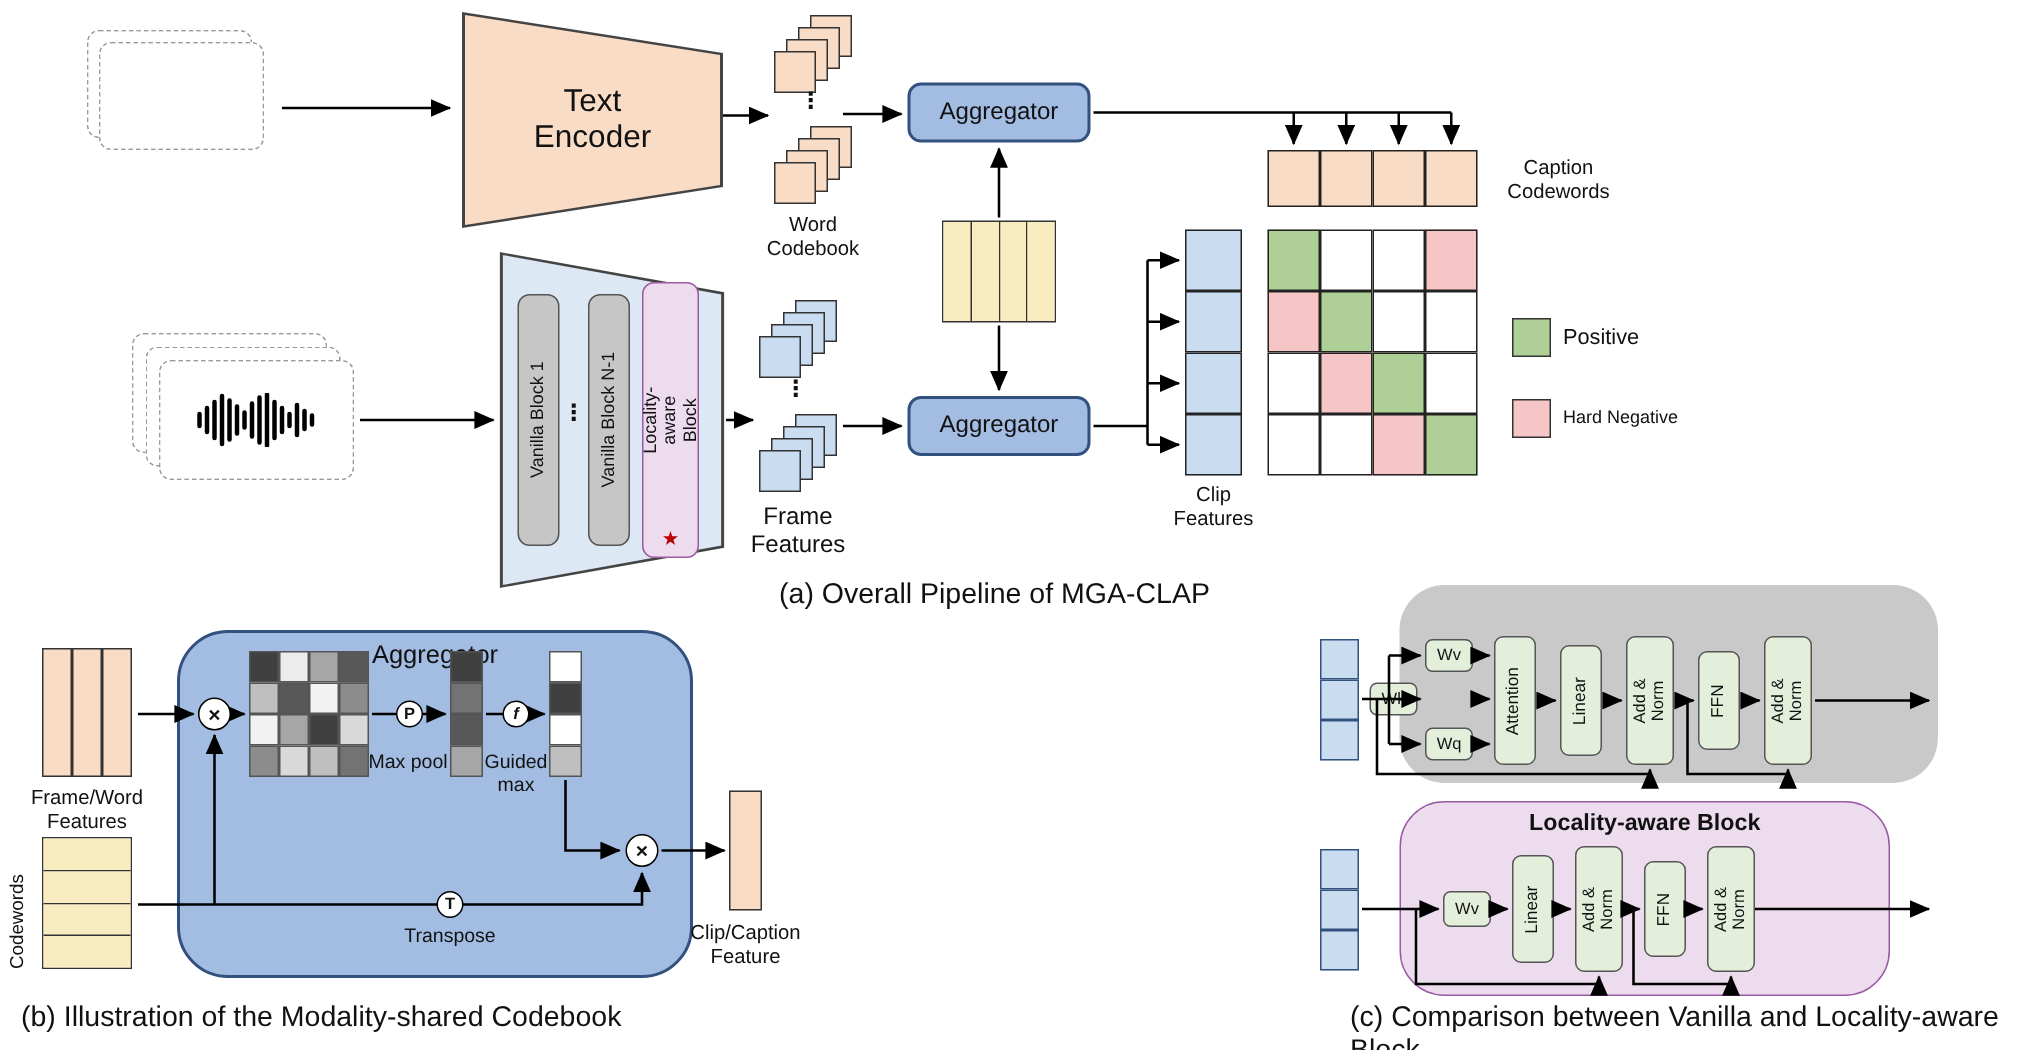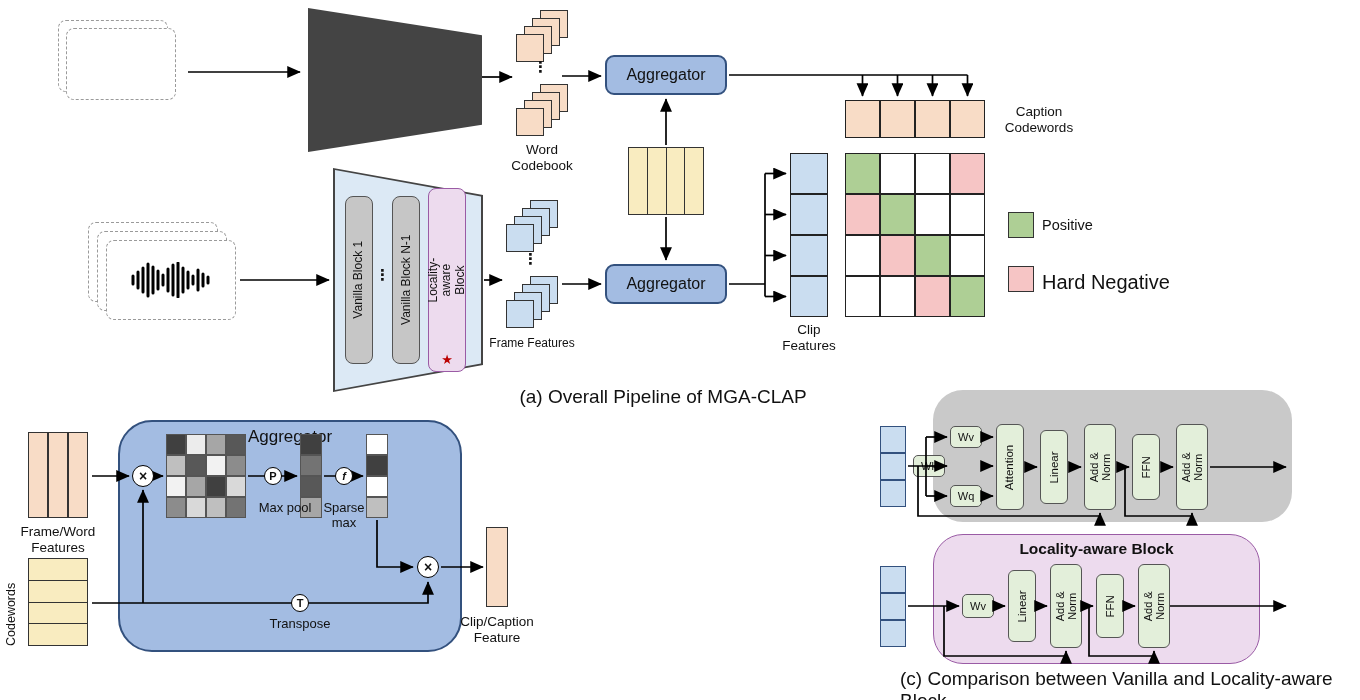--- a/index.html
+++ b/index.html
@@ -45,20 +45,23 @@
 </style>
 </head>
 <body>
 
 <div id="canvas">
 
   <div class="dashedbox" style="left:58px;top:20px;width:110px;height:72px"></div>
   <div class="dashedbox" style="left:66px;top:28px;width:110px;height:72px"></div>
 
   <div class="abs" style="left:308px;top:8px;width:174px;height:144px;background:#444;clip-path:polygon(0 0,100% 19%,100% 81%,0 100%)"></div>
+  <div class="abs flexc" style="left:310px;top:10px;width:170px;height:140px;background:var(--peach);clip-path:polygon(0 0,100% 19%,100% 81%,0 100%);font-size:21px">
+    <span style="width:92px;text-align:center">Text Encoder</span>
+  </div>
 
   <div class="stack" style="left:516px;top:10px">
     <div class="sq peach" style="left:24px;top:0"></div>
     <div class="sq peach" style="left:16px;top:8px"></div>
     <div class="sq peach" style="left:8px;top:16px"></div>
     <div class="sq peach" style="left:0;top:24px"></div>
   </div>
   <div class="dots" style="left:533px;top:58px">⋮</div>
   <div class="stack" style="left:516px;top:84px">
     <div class="sq peach" style="left:24px;top:0"></div>
@@ -113,21 +116,21 @@
     <div class="sq bluesq" style="left:8px;top:16px"></div>
     <div class="sq bluesq" style="left:0;top:24px"></div>
   </div>
   <div class="dots" style="left:523px;top:250px">⋮</div>
   <div class="stack" style="left:506px;top:276px">
     <div class="sq bluesq" style="left:24px;top:0"></div>
     <div class="sq bluesq" style="left:16px;top:8px"></div>
     <div class="sq bluesq" style="left:8px;top:16px"></div>
     <div class="sq bluesq" style="left:0;top:24px"></div>
   </div>
-  <div class="lbl" style="left:487px;top:336px;width:90px;font-size:12px">Frame Features</div>
+  <div class="lbl" style="left:487px;top:336px;width:90px;font-size:16px">Frame Features</div>
 
   <div class="agg" style="left:605px;top:264px;width:122px;height:40px">Aggregator</div>
 
   <div class="abs col" style="left:790px;top:153px;width:38px;height:164px">
     <div class="fcell bluesq"></div>
     <div class="fcell bluesq"></div>
     <div class="fcell bluesq"></div>
     <div class="fcell bluesq"></div>
   </div>
   <div class="lbl" style="left:772px;top:322px;width:74px;font-size:13.5px">Clip Features</div>
@@ -147,21 +150,21 @@
       <div class="mcell"></div>
       <div class="mcell"></div>
       <div class="mcell"></div>
       <div class="mcell hard"></div>
       <div class="mcell pos"></div>
     </div>
 
   <div class="abs" style="left:1008px;top:212px;width:26px;height:26px;background:var(--positive-green);border:1.4px solid #333"></div>
   <div class="abs" style="left:1042px;top:217px;font-size:14.5px">Positive</div>
   <div class="abs" style="left:1008px;top:266px;width:26px;height:26px;background:var(--hard-pink);border:1.4px solid #333"></div>
-  <div class="abs" style="left:1042px;top:271px;font-size:20px">Hard Negative</div>
+  <div class="abs" style="left:1042px;top:271px;font-size:12px">Hard Negative</div>
 
   <div class="caption lbl" style="left:438px;top:386px;width:450px">(a) Overall Pipeline of MGA-CLAP</div>
 
   <div class="bigagg" style="left:118px;top:420px;width:344px;height:232px"></div>
   <div class="lbl" style="left:118px;top:427px;width:344px;font-size:17px">Aggregator</div>
 
   <div class="abs row" style="left:28px;top:432px;width:60px;height:86px">
     <div class="pcol"></div>
     <div class="pcol"></div>
     <div class="pcol"></div>
@@ -200,27 +203,28 @@
       <div class="gcell" style="background: rgb(88, 88, 88);"></div>
       <div class="gcell" style="background: rgb(166, 166, 166);"></div>
     </div>
   <div class="abs" style="left:366px;top:434px;display:grid;grid-template-columns:22px;grid-auto-rows:21px">
       <div class="gcell" style="background: rgb(255, 255, 255);"></div>
       <div class="gcell" style="background: rgb(64, 64, 64);"></div>
       <div class="gcell" style="background: rgb(255, 255, 255);"></div>
       <div class="gcell" style="background: rgb(191, 191, 191);"></div>
     </div>
 
-  <div class="lbl" style="left:256px;top:500px;width:58px;font-size:13px;z-index:6">Max pool</div>
-  <div class="lbl" style="left:312px;top:500px;width:64px;font-size:13px;z-index:6">Sparse max</div>
+  <div class="lbl" style="left:243px;top:500px;width:58px;font-size:13px;z-index:6">Max pool</div>
+  <div class="lbl" style="left:312px;top:500px;width:64px;font-size:13px;z-index:6">Guided max</div>
   <div class="lbl" style="left:260px;top:616px;width:80px;font-size:13px;z-index:6">Transpose</div>
 
   <div class="abs" style="left:486px;top:527px;width:22px;height:80px;background:var(--peach);border:1.3px solid #333"></div>
   <div class="lbl" style="left:442px;top:614px;width:110px;font-size:13.5px;z-index:6">Clip/Caption Feature</div>
 
+  <div class="caption" style="left:14px;top:668px">(b) Illustration of the Modality-shared Codebook</div>
 
   <div class="abs" style="left:933px;top:390px;width:359px;height:132px;background:var(--vanilla-gray);border-radius:30px"></div>
   <div class="abs col" style="left:880px;top:426px;width:26px;height:81px">
     <div class="fcell bluesq" style="border-color:var(--blue-border)"></div>
     <div class="fcell bluesq" style="border-color:var(--blue-border)"></div>
     <div class="fcell bluesq" style="border-color:var(--blue-border)"></div>
   </div>
   <div class="wbox" style="left:950px;top:426px">Wv</div>
   <div class="wbox" style="left:913px;top:455px">Wk</div>
   <div class="wbox" style="left:950px;top:485px">Wq</div>

